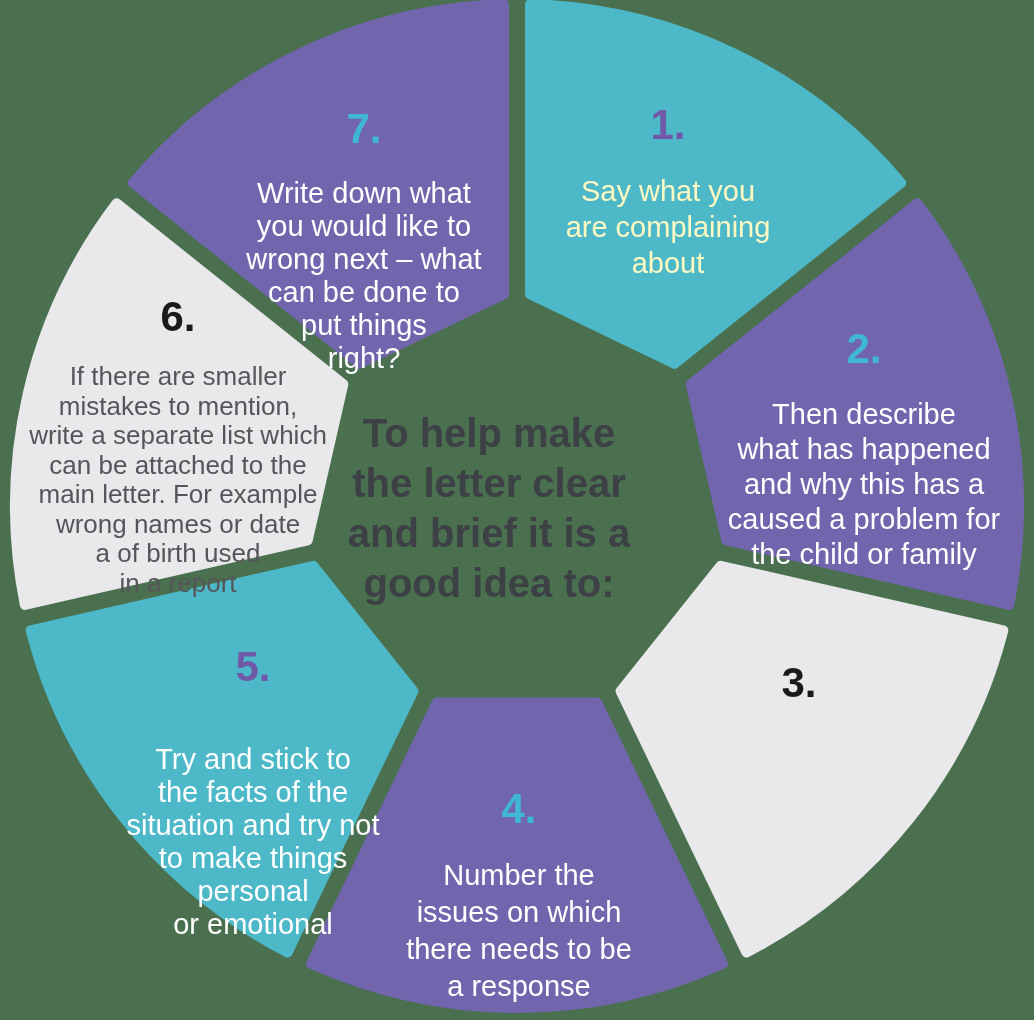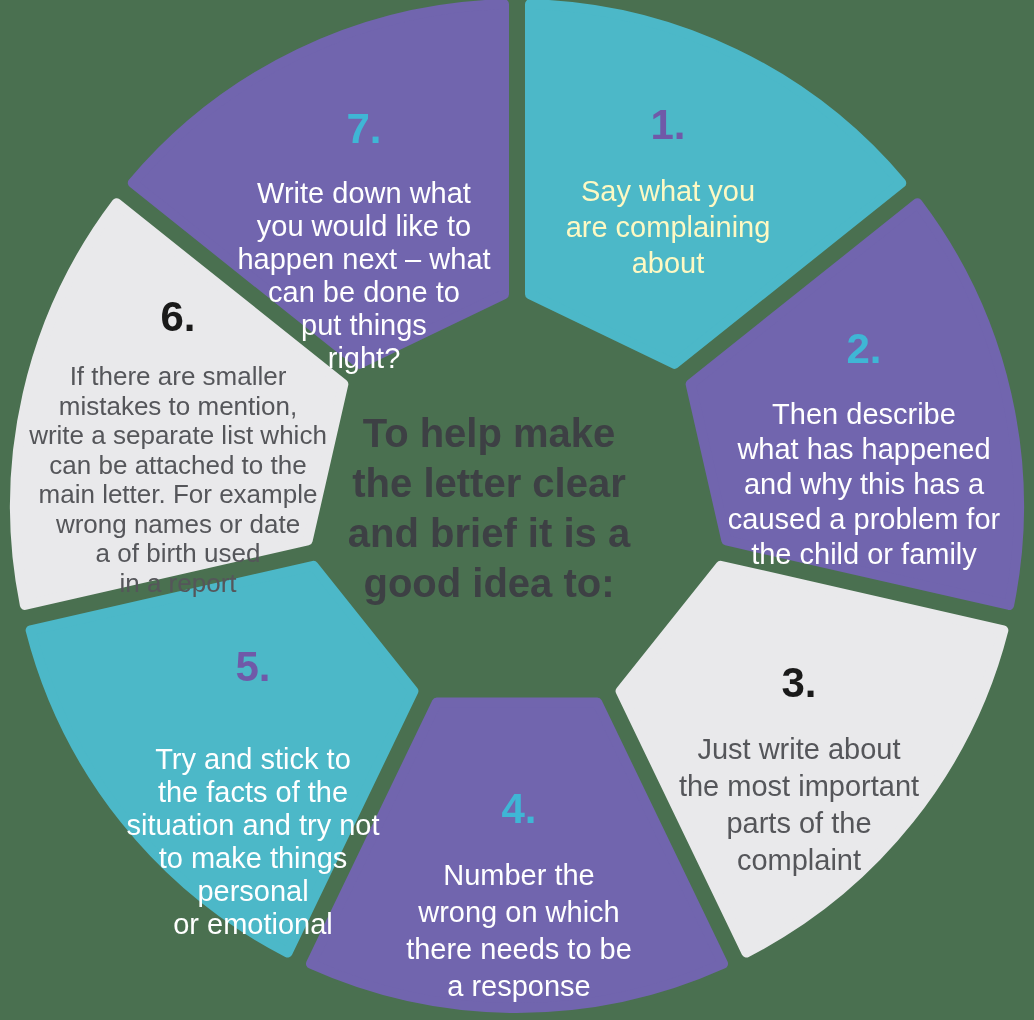--- a/index.html
+++ b/index.html
@@ -56,29 +56,25 @@
   <div class="block b2">
     <div class="num" style="color: rgb(63, 182, 213);">2.</div>
     <div class="txt" style="color: rgb(255, 255, 255);">Then describe
 what has happened
 and why this has a
 caused a problem for
 the child or family</div>
   </div>
   <div class="block b3">
     <div class="num" style="color: rgb(26, 26, 26);">3.</div>
-    <div class="txt" style="color: rgb(85, 86, 90);">Just write about
-the most important
-parts of the
-complaint</div>
   </div>
   <div class="block b4">
     <div class="num" style="color: rgb(63, 182, 213);">4.</div>
     <div class="txt" style="color: rgb(255, 255, 255);">Number the
-wrong on which
+issues on which
 there needs to be
 a response</div>
   </div>
   <div class="block b5">
     <div class="num" style="color: rgb(112, 89, 168);">5.</div>
     <div class="txt" style="color: rgb(255, 255, 255);">Try and stick to
 the facts of the
 situation and try not
 to make things
 personal
@@ -92,21 +88,21 @@
 can be attached to the
 main letter. For example
 wrong names or date
 a of birth used
 in a report</div>
   </div>
   <div class="block b7">
     <div class="num" style="color: rgb(63, 182, 213);">7.</div>
     <div class="txt" style="color: rgb(255, 255, 255);">Write down what
 you would like to
-happen next – what
+wrong next – what
 can be done to
 put things
 right?</div>
   </div>
 
   <div class="center-label" style="color: rgb(61, 64, 68);">To help make
 the letter clear
 and brief it is a
 good idea to:</div>
 </div>

